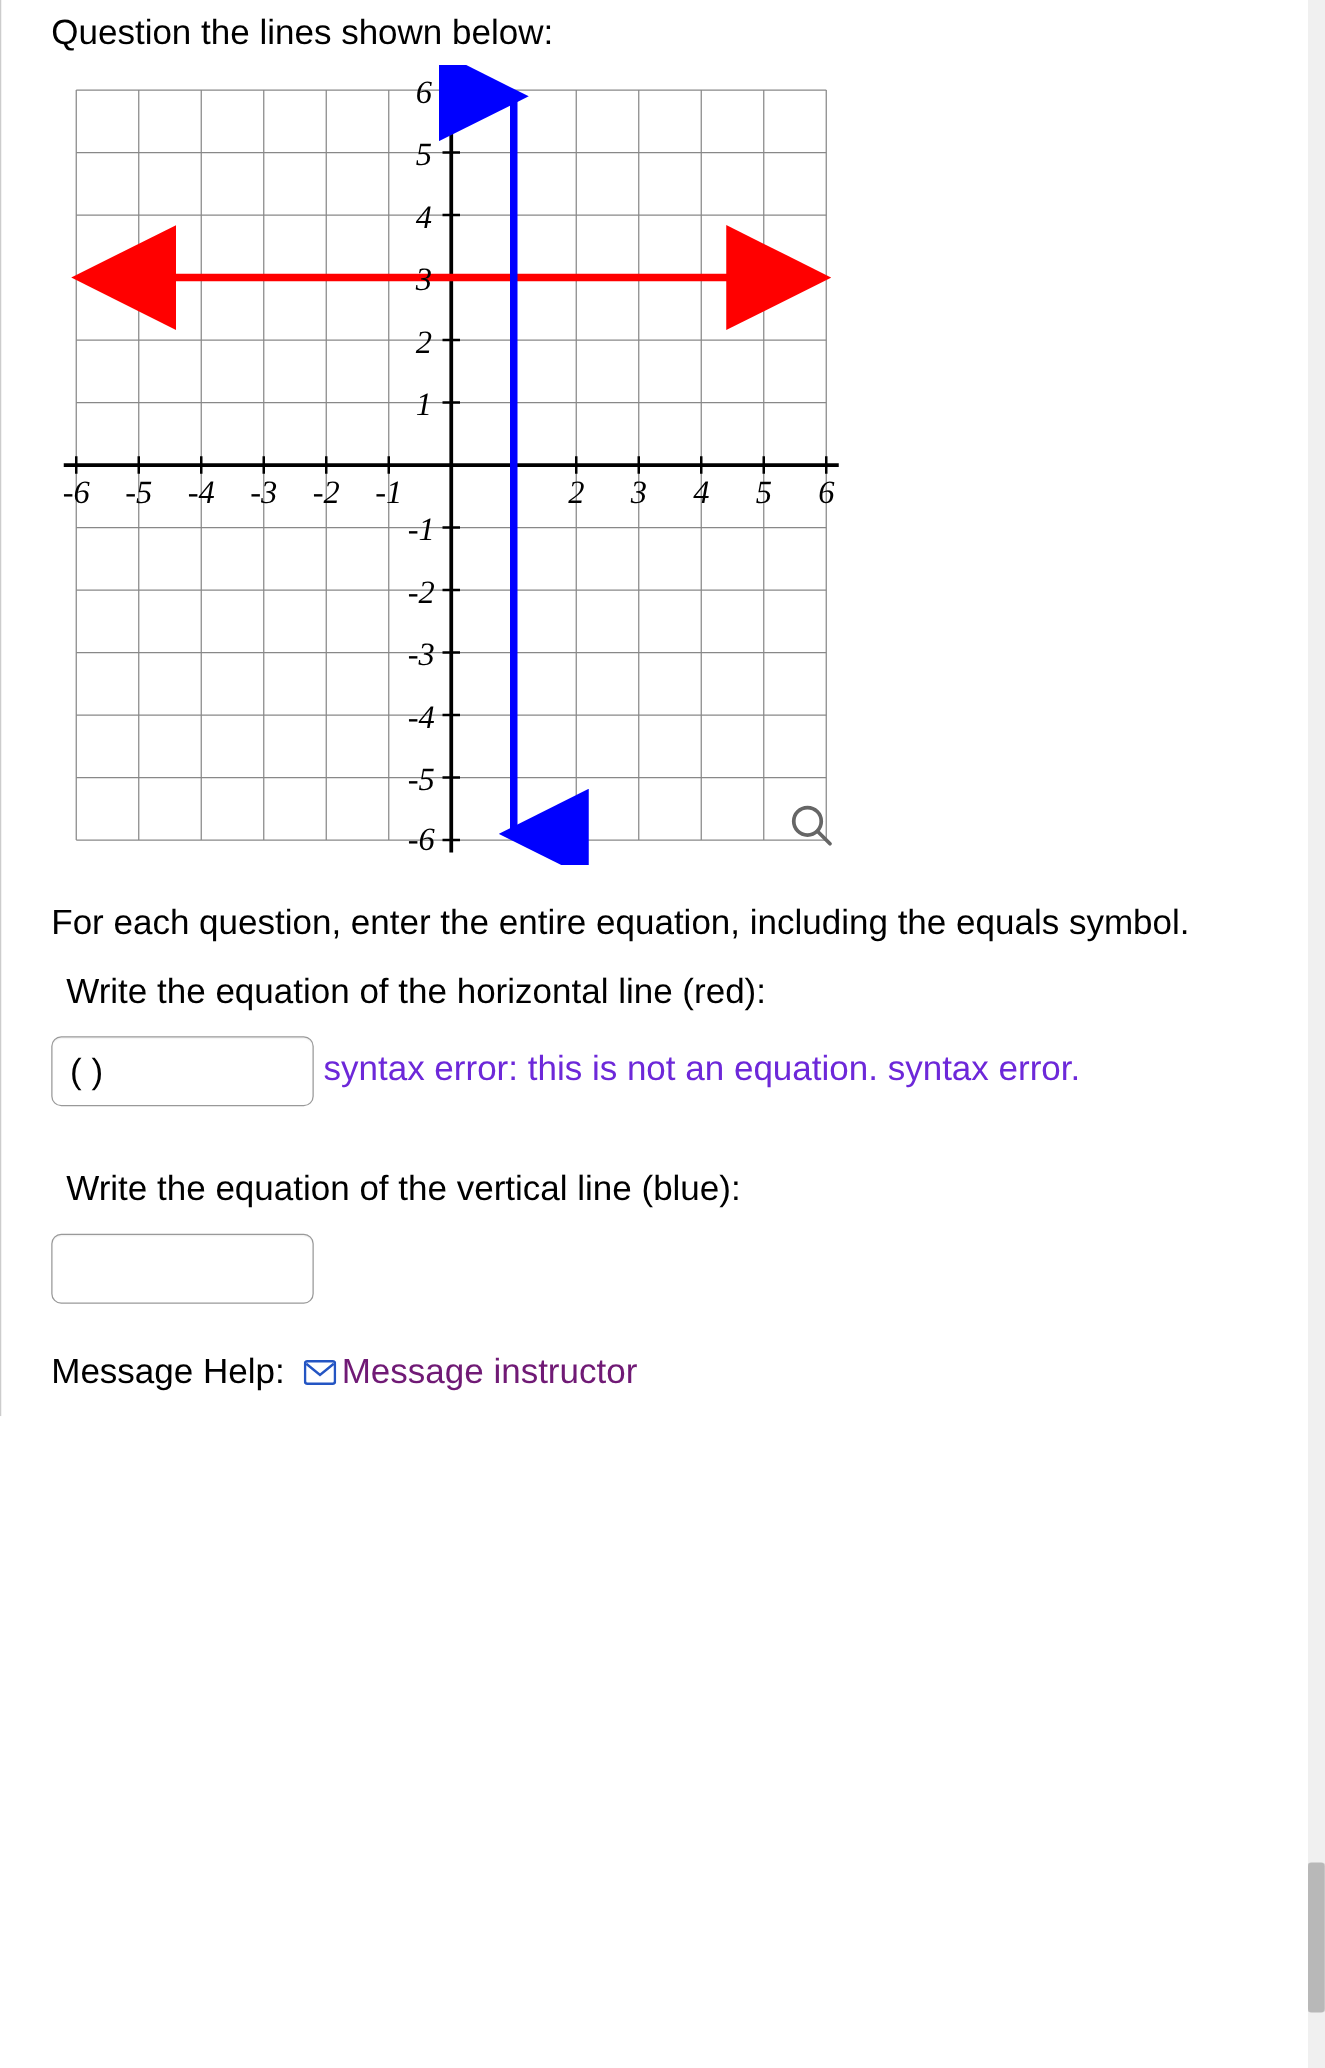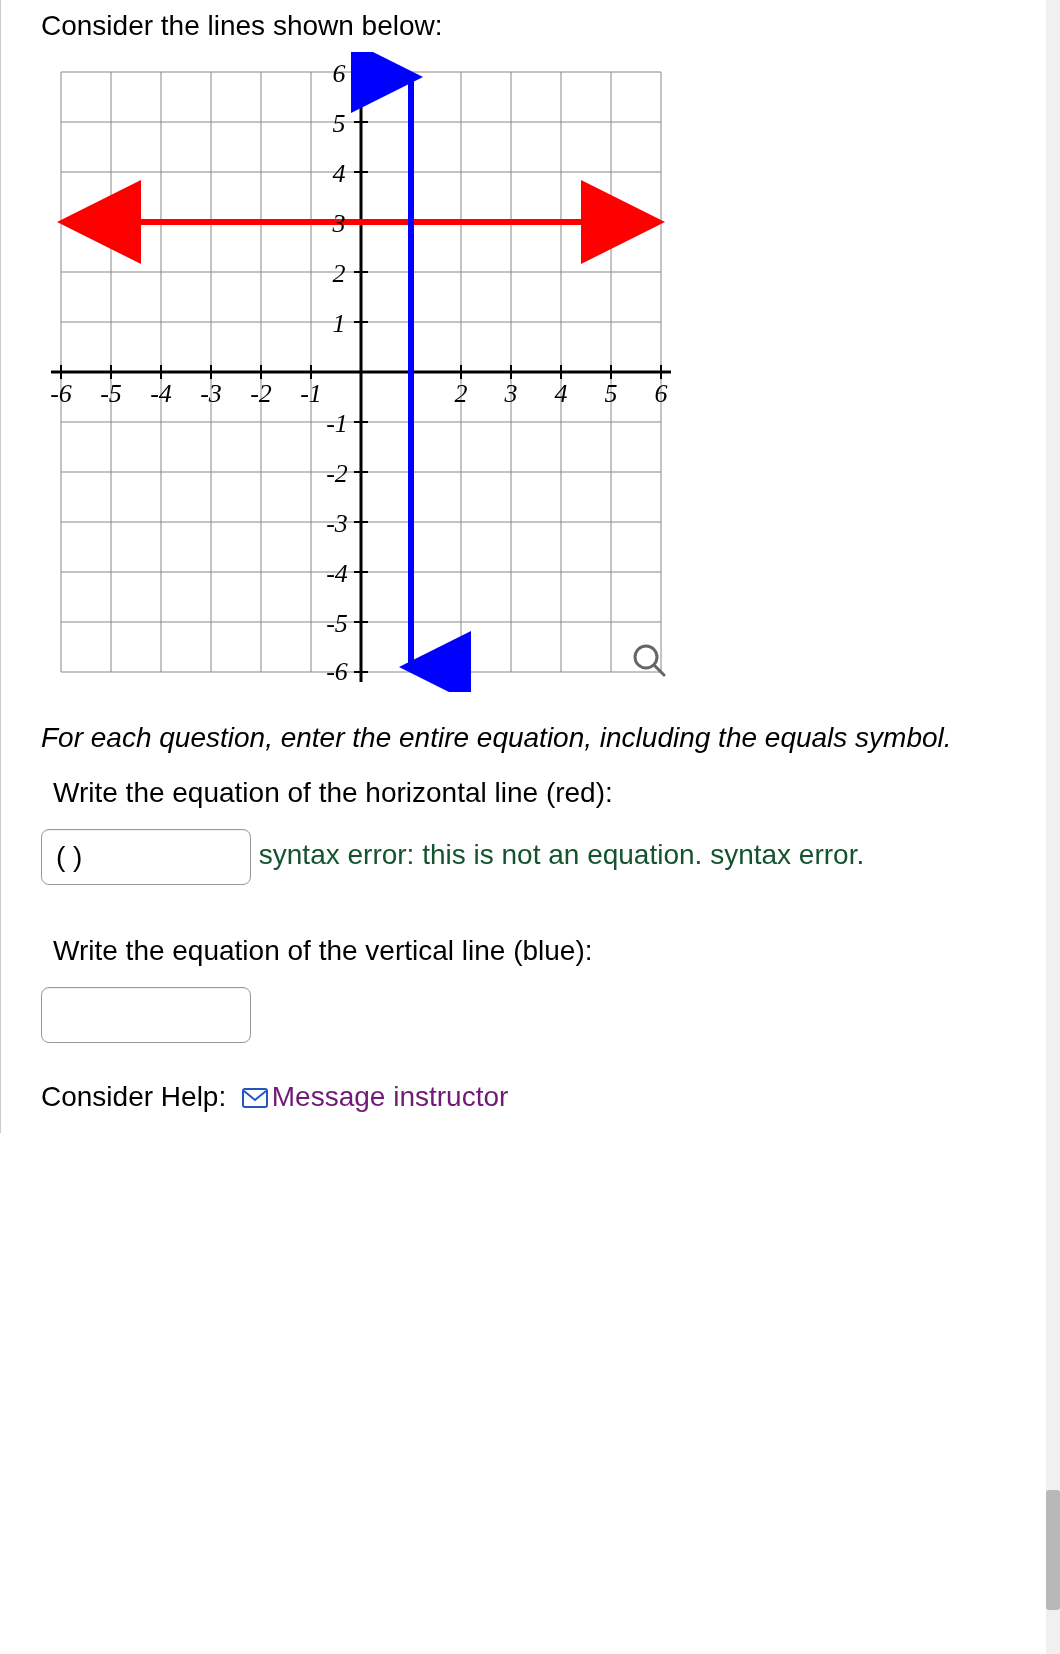--- a/index.html
+++ b/index.html
@@ -14,40 +14,39 @@
   }
   .content {
     padding: 10px 30px 20px 40px;
     border-left: 1px solid #ccc;
     border-right: 1px solid #ccc;
     width: 1058px;
   }
   .intro { margin-bottom: 10px; }
   .graph-wrap { margin: 5px 0 20px 0; }
   .instruction {
-    font-style: italic;
     margin: 20px 0 18px 0;
     line-height: 1.35;
   }
   .prompt { margin: 20px 0 20px 12px; }
   .answer-row { margin: 10px 0 5px 0; line-height: 1.6; }
   .answer-input {
     display: inline-block;
     vertical-align: middle;
     border: 1px solid #999;
     border-radius: 8px;
     background: #fff;
     box-shadow: inset 0 1px 1px rgba(0,0,0,.06);
     height: 56px;
     width: 210px;
     padding: 0 14px;
     font-size: 28px;
     font-family: inherit;
   }
-  .err { color: #14532d; }
+  .err { color: #6d28d9; }
   .help-row { margin-top: 38px; }
   .link { color: #701a75; cursor: pointer; }
   .mail-icon {
     display: inline-block;
     vertical-align: -2px;
     margin-right: 4px;
   }
   .mail-icon svg { display: block; }
   .vscroll {
     position: fixed;
@@ -60,21 +59,21 @@
     right: 0; width: 14px;
     background: #b8b8b8;
     border-radius: 3px;
     top: 1490px; height: 120px;
   }
 </style>
 </head>
 <body>
 
 <div class="content">
-  <div class="intro">Consider the lines shown below:</div>
+  <div class="intro">Question the lines shown below:</div>
 
   <div class="graph-wrap">
     <svg width="640" height="640" viewBox="0 0 640 640">
 
       <defs>
         <marker id="arr-red-l" markerWidth="14" markerHeight="14" refX="2" refY="7" orient="auto">
           <path d="M14,0 L0,7 L14,14 Z" fill="#ff0000"></path>
         </marker>
         <marker id="arr-red-r" markerWidth="14" markerHeight="14" refX="12" refY="7" orient="auto">
           <path d="M0,0 L14,7 L0,14 Z" fill="#ff0000"></path>
@@ -192,21 +191,21 @@
     <input class="answer-input" type="text" value="( )" style="">
     <span class="err">syntax error: this is not an equation. syntax error.</span>
   </div>
 
   <div class="prompt" style="margin-top:50px">Write the equation of the vertical line (blue):</div>
   <div class="answer-row">
     <input class="answer-input" type="text" value="" style="">
   </div>
 
   <div class="help-row">
-    <span>Consider Help:</span>&nbsp;
+    <span>Message Help:</span>&nbsp;
     <span class="mail-icon">
       <svg width="26" height="20" viewBox="0 0 26 20">
         <rect x="1" y="1" width="24" height="18" rx="2" fill="none" stroke="#2455c3" stroke-width="2"></rect>
         <path d="M2 3 L13 12 L24 3" fill="none" stroke="#2455c3" stroke-width="2"></path>
       </svg>
     </span><span class="link">Message instructor</span>
   </div>
 </div>
 
 <div class="vscroll">

